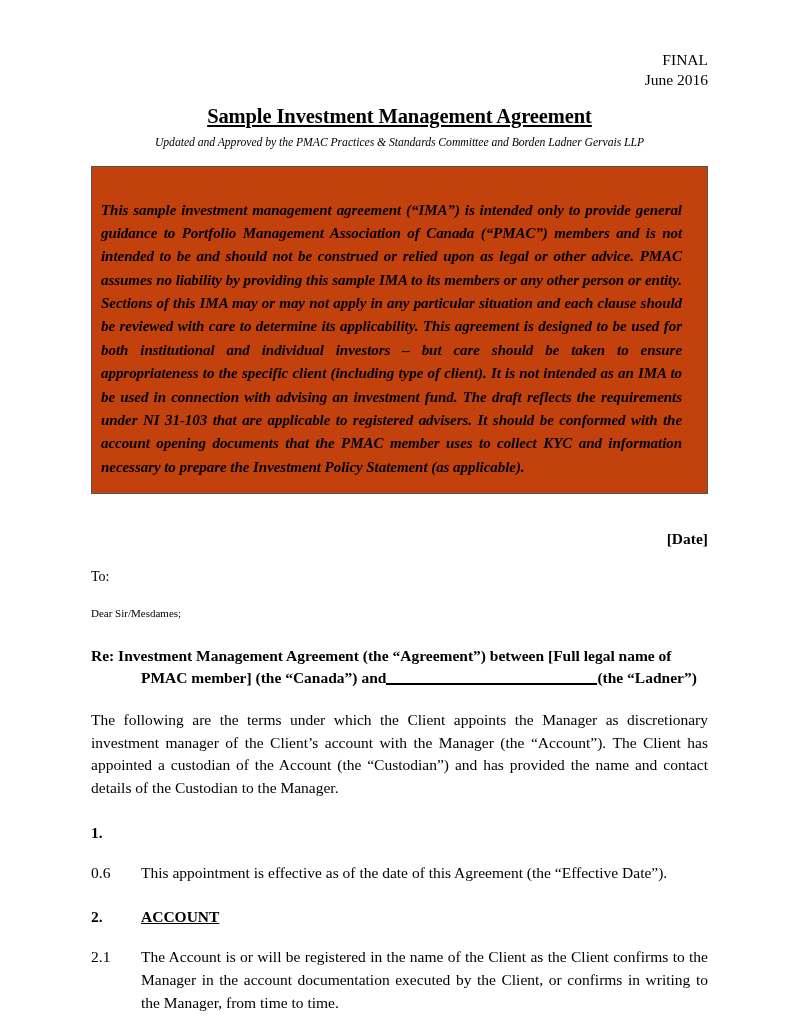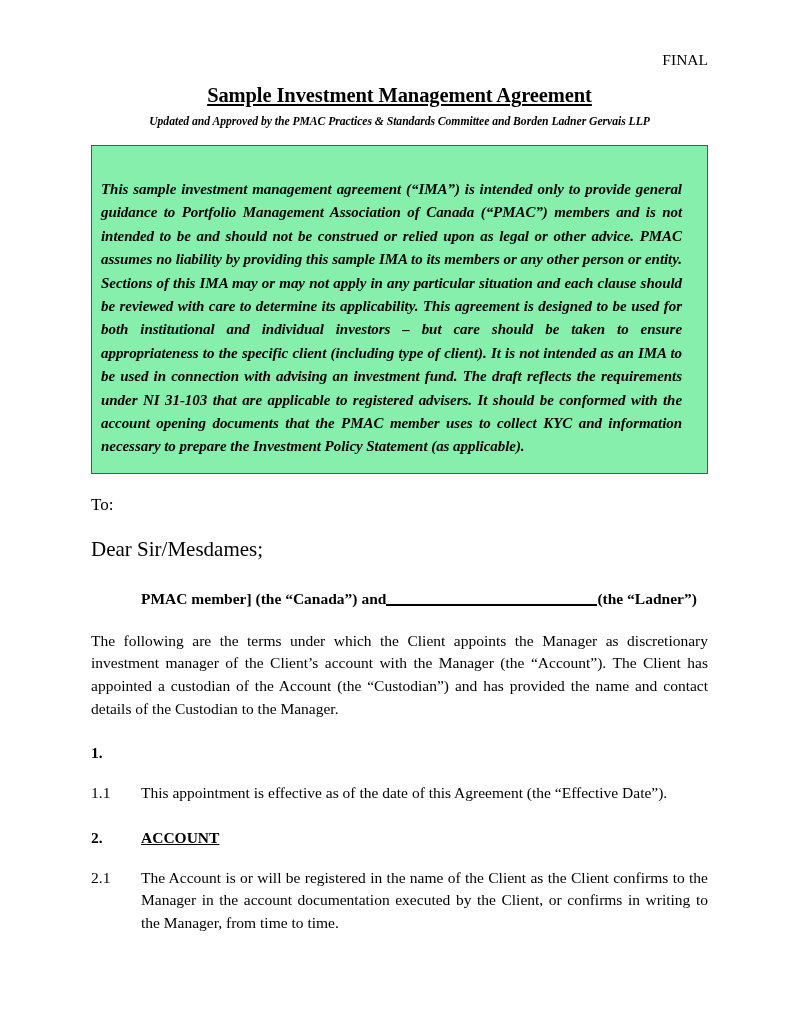--- a/index.html
+++ b/index.html
@@ -45,28 +45,28 @@
     font-weight: bold;
     text-decoration: underline;
     letter-spacing: -0.1px;
     line-height: 1.2;
     font-family: Liberation Serif, serif;
   }
   .doc-subtitle {
     margin-top: 7px;
     font-size: 11.7px;
     font-style: italic;
-    font-weight: bold;
+    font-weight: normal;
     letter-spacing: -0.05px;
   }
 
   
   .disclaimer-box {
     margin-top: 17px;
-    background: #86efac;
+    background: #c2410c;
     border: 1px solid #555555;
     box-sizing: border-box;
     width: 617px;
     min-height: 230px;
     padding: 32px 25px 14px 9px;
   }
   .disclaimer-text {
     font-size: 15px;
     font-weight: bold;
     font-style: italic;
@@ -78,25 +78,25 @@
 
   
   .date-placeholder {
     margin-top: 36px;
     text-align: right;
     font-size: 15.5px;
     font-weight: bold;
   }
   .addressee {
     margin-top: 21px;
-    font-size: 17px;
+    font-size: 14px;
   }
   .salutation {
     margin-top: 22px;
-    font-size: 21px;
+    font-size: 11px;
   }
 
   
   .re-block {
     margin-top: 26px;
     font-size: 15.5px;
     font-weight: bold;
     line-height: 1.42;
     text-align: justify;
     padding-left: 50px;
@@ -145,47 +145,50 @@
   .clause .ctext { flex: 1 1 auto; text-align: justify; }
 </style>
 </head>
 <body>
 
 <div class="page">
   <div class="content">
 
     <div class="doc-header">
       <span class="final-line">FINAL</span>
+      <span class="date-line">June 2016</span>
     </div>
 
     <div class="title-block">
       <div class="doc-title">Sample Investment Management Agreement</div>
       <div class="doc-subtitle">Updated and Approved by the PMAC Practices &amp; Standards Committee and Borden Ladner Gervais LLP</div>
     </div>
 
     <div class="disclaimer-box">
       <p class="disclaimer-text">This sample investment management agreement (“IMA”) is intended only to provide general guidance to Portfolio Management Association of Canada (“PMAC”) members and is not intended to be and should not be construed or relied upon as legal or other advice. PMAC assumes no liability by providing this sample IMA to its members or any other person or entity. Sections of this IMA may or may not apply in any particular situation and each clause should be reviewed with care to determine its applicability. This agreement is designed to be used for both institutional and individual investors – but care should be taken to ensure appropriateness to the specific client (including type of client). It is not intended as an IMA to be used in connection with advising an investment fund. The draft reflects the requirements under NI 31-103 that are applicable to registered advisers. It should be conformed with the account opening documents that the PMAC member uses to collect KYC and information necessary to prepare the Investment Policy Statement (as applicable).</p>
     </div>
 
+    <div class="date-placeholder">[Date]</div>
     <div class="addressee">To:</div>
     <div class="salutation">Dear Sir/Mesdames;</div>
 
     <div class="re-block">
+      <span>Re: Investment Management Agreement (the “Agreement”) between [Full legal name of</span>
       <span class="re-line2">
         <span>PMAC member] (the “Canada”) and</span><span class="blank-long"></span><span>(the  “Ladner”)</span>
       </span>
     </div>
 
     <p class="body-para">The following are the terms under which the Client appoints the Manager as discretionary investment manager of the Client’s account with the Manager (the “Account”). The Client has appointed a custodian of the Account (the “Custodian”) and has provided the name and contact details of the Custodian to the Manager.</p>
 
     <div class="section-heading">
       <span class="num">1.</span>
     </div>
     <div class="clause">
-      <span class="num">1.1</span>
+      <span class="num">0.6</span>
       <span class="ctext">This appointment is effective as of the date of this Agreement (the “Effective Date”).</span>
     </div>
 
     <div class="section-heading">
       <span class="num">2.</span>
       <span class="htext">ACCOUNT</span>
     </div>
     <div class="clause">
       <span class="num">2.1</span>
       <span class="ctext">The Account is or will be registered in the name of the Client as the Client confirms to the Manager in the account documentation executed by the Client, or confirms in writing to the Manager, from time to time.</span>

